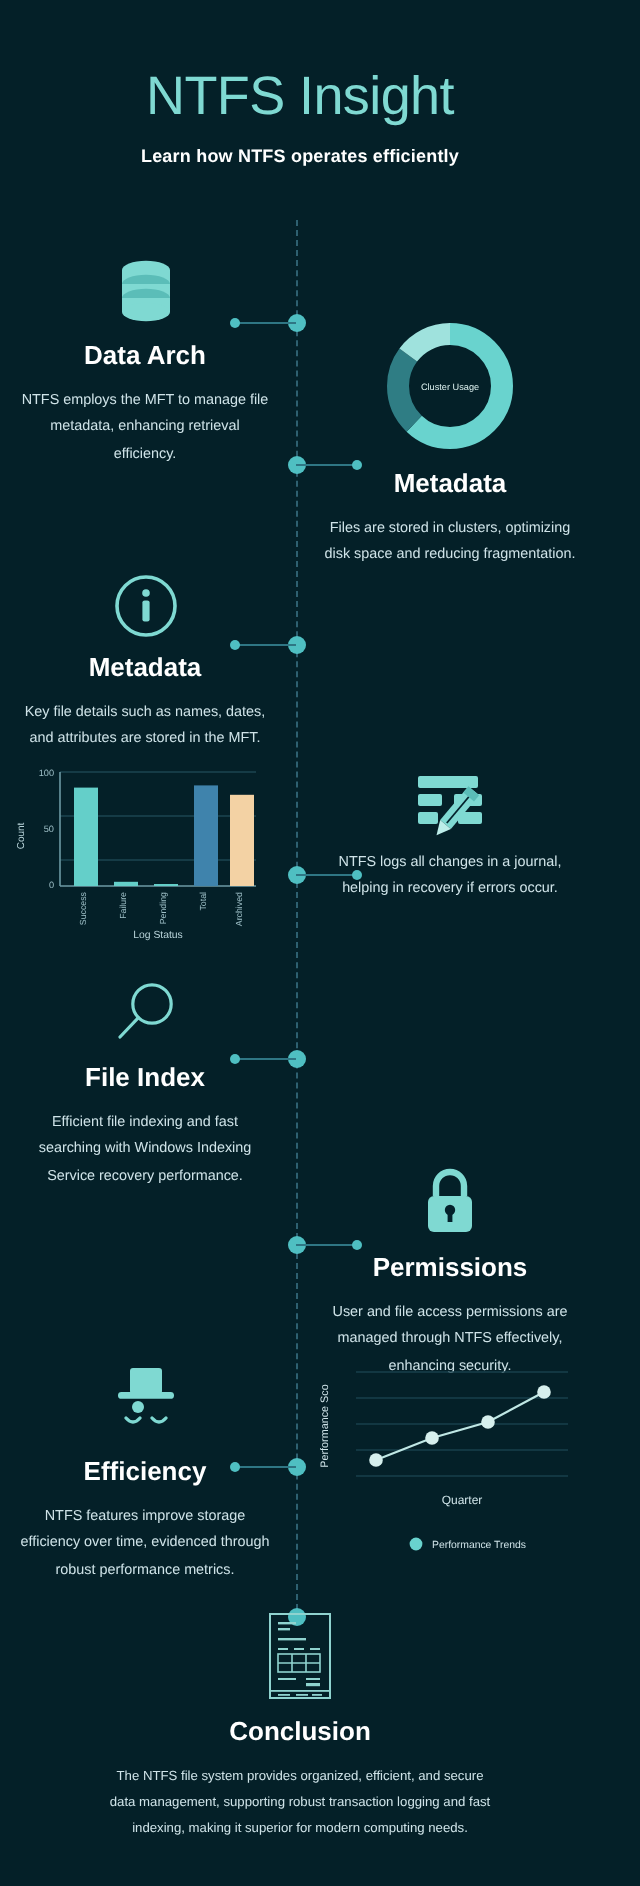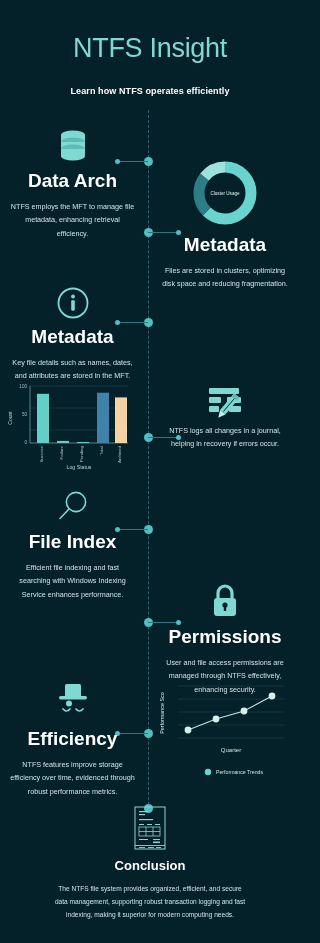--- a/index.html
+++ b/index.html
@@ -14,21 +14,21 @@
   }
   .canvas{position:relative;width:300px;height:943px;overflow:hidden;}
 
   
   .header{position:absolute;top:34px;left:0;width:300px;text-align:center;}
   .title{
     font-size:27px;font-weight:normal;color:#7fd9d2;letter-spacing:-0.3px;
     line-height:1.1;margin:0;
   }
   .subtitle{
-    font-size:9px;font-weight:bold;color:#ffffff;margin-top:22px;letter-spacing:0.1px;
+    font-size:9px;font-weight:bold;color:#ffffff;margin-top:9px;letter-spacing:0.1px;
   }
 
   
   .timeline{
     position:absolute;left:148px;top:110px;width:1px;height:700px;
     border-left:1px dashed #2e6070;
   }
   .tl-dot{
     position:absolute;left:144px;width:9px;height:9px;border-radius:50%;
     background:#4fbfc2;
@@ -36,21 +36,21 @@
   .conn{position:absolute;height:1px;background:#2f7684;}
   .conn-dot{
     position:absolute;width:5px;height:5px;border-radius:50%;background:#4fbfc2;
   }
 
   
   .sec{position:absolute;}
   .sec-left{text-align:center;width:145px;left:0;}
   .sec-right{text-align:center;width:150px;left:150px;}
   .sec h2{
-    font-size:19px;font-weight:bold;color:#ffffff;margin:6px 0 8px 0;
+    font-size:13px;font-weight:bold;color:#ffffff;margin:6px 0 8px 0;
   }
   .sec p{
     font-size:7.2px;line-height:1.85;color:#cfe3e8;margin:0 auto;
     width:126px;
   }
   .sec-right p{width:130px;}
   .icon-wrap{height:42px;display:flex;align-items:flex-end;justify-content:center;}
 
   
   .chart-box{position:relative;}
@@ -201,21 +201,21 @@
   </div>
 
   <div class="sec sec-left" style="top:483px;">
     <div class="icon-wrap">
       <svg width="36" height="36" viewBox="0 0 36 36">
         <circle cx="21" cy="13" r="9.6" fill="none" stroke="#7fd9d2" stroke-width="1.6"></circle>
         <line x1="14.2" y1="19.8" x2="5" y2="29.5" stroke="#7fd9d2" stroke-width="1.6" stroke-linecap="round"></line>
       </svg>
     </div>
     <h2>File Index</h2>
-    <p>Efficient file indexing and fast searching with Windows Indexing Service enhances performance.</p>
+    <p>Efficient file indexing and fast searching with Windows Indexing Service recovery performance.</p>
   </div>
 
   <div class="sec sec-right" style="top:578px;">
     <div class="icon-wrap">
       <svg width="32" height="38" viewBox="0 0 32 38">
         <path d="M9 16 V11 a7 7 0 0 1 14 0 V16" fill="none" stroke="#7fd9d2" stroke-width="3.2"></path>
         <rect x="5" y="16" width="22" height="18" rx="3" fill="#7fd9d2"></rect>
         <circle cx="16" cy="23" r="2.6" fill="#04222c"></circle>
         <rect x="14.8" y="23" width="2.4" height="6" fill="#04222c"></rect>
       </svg>

